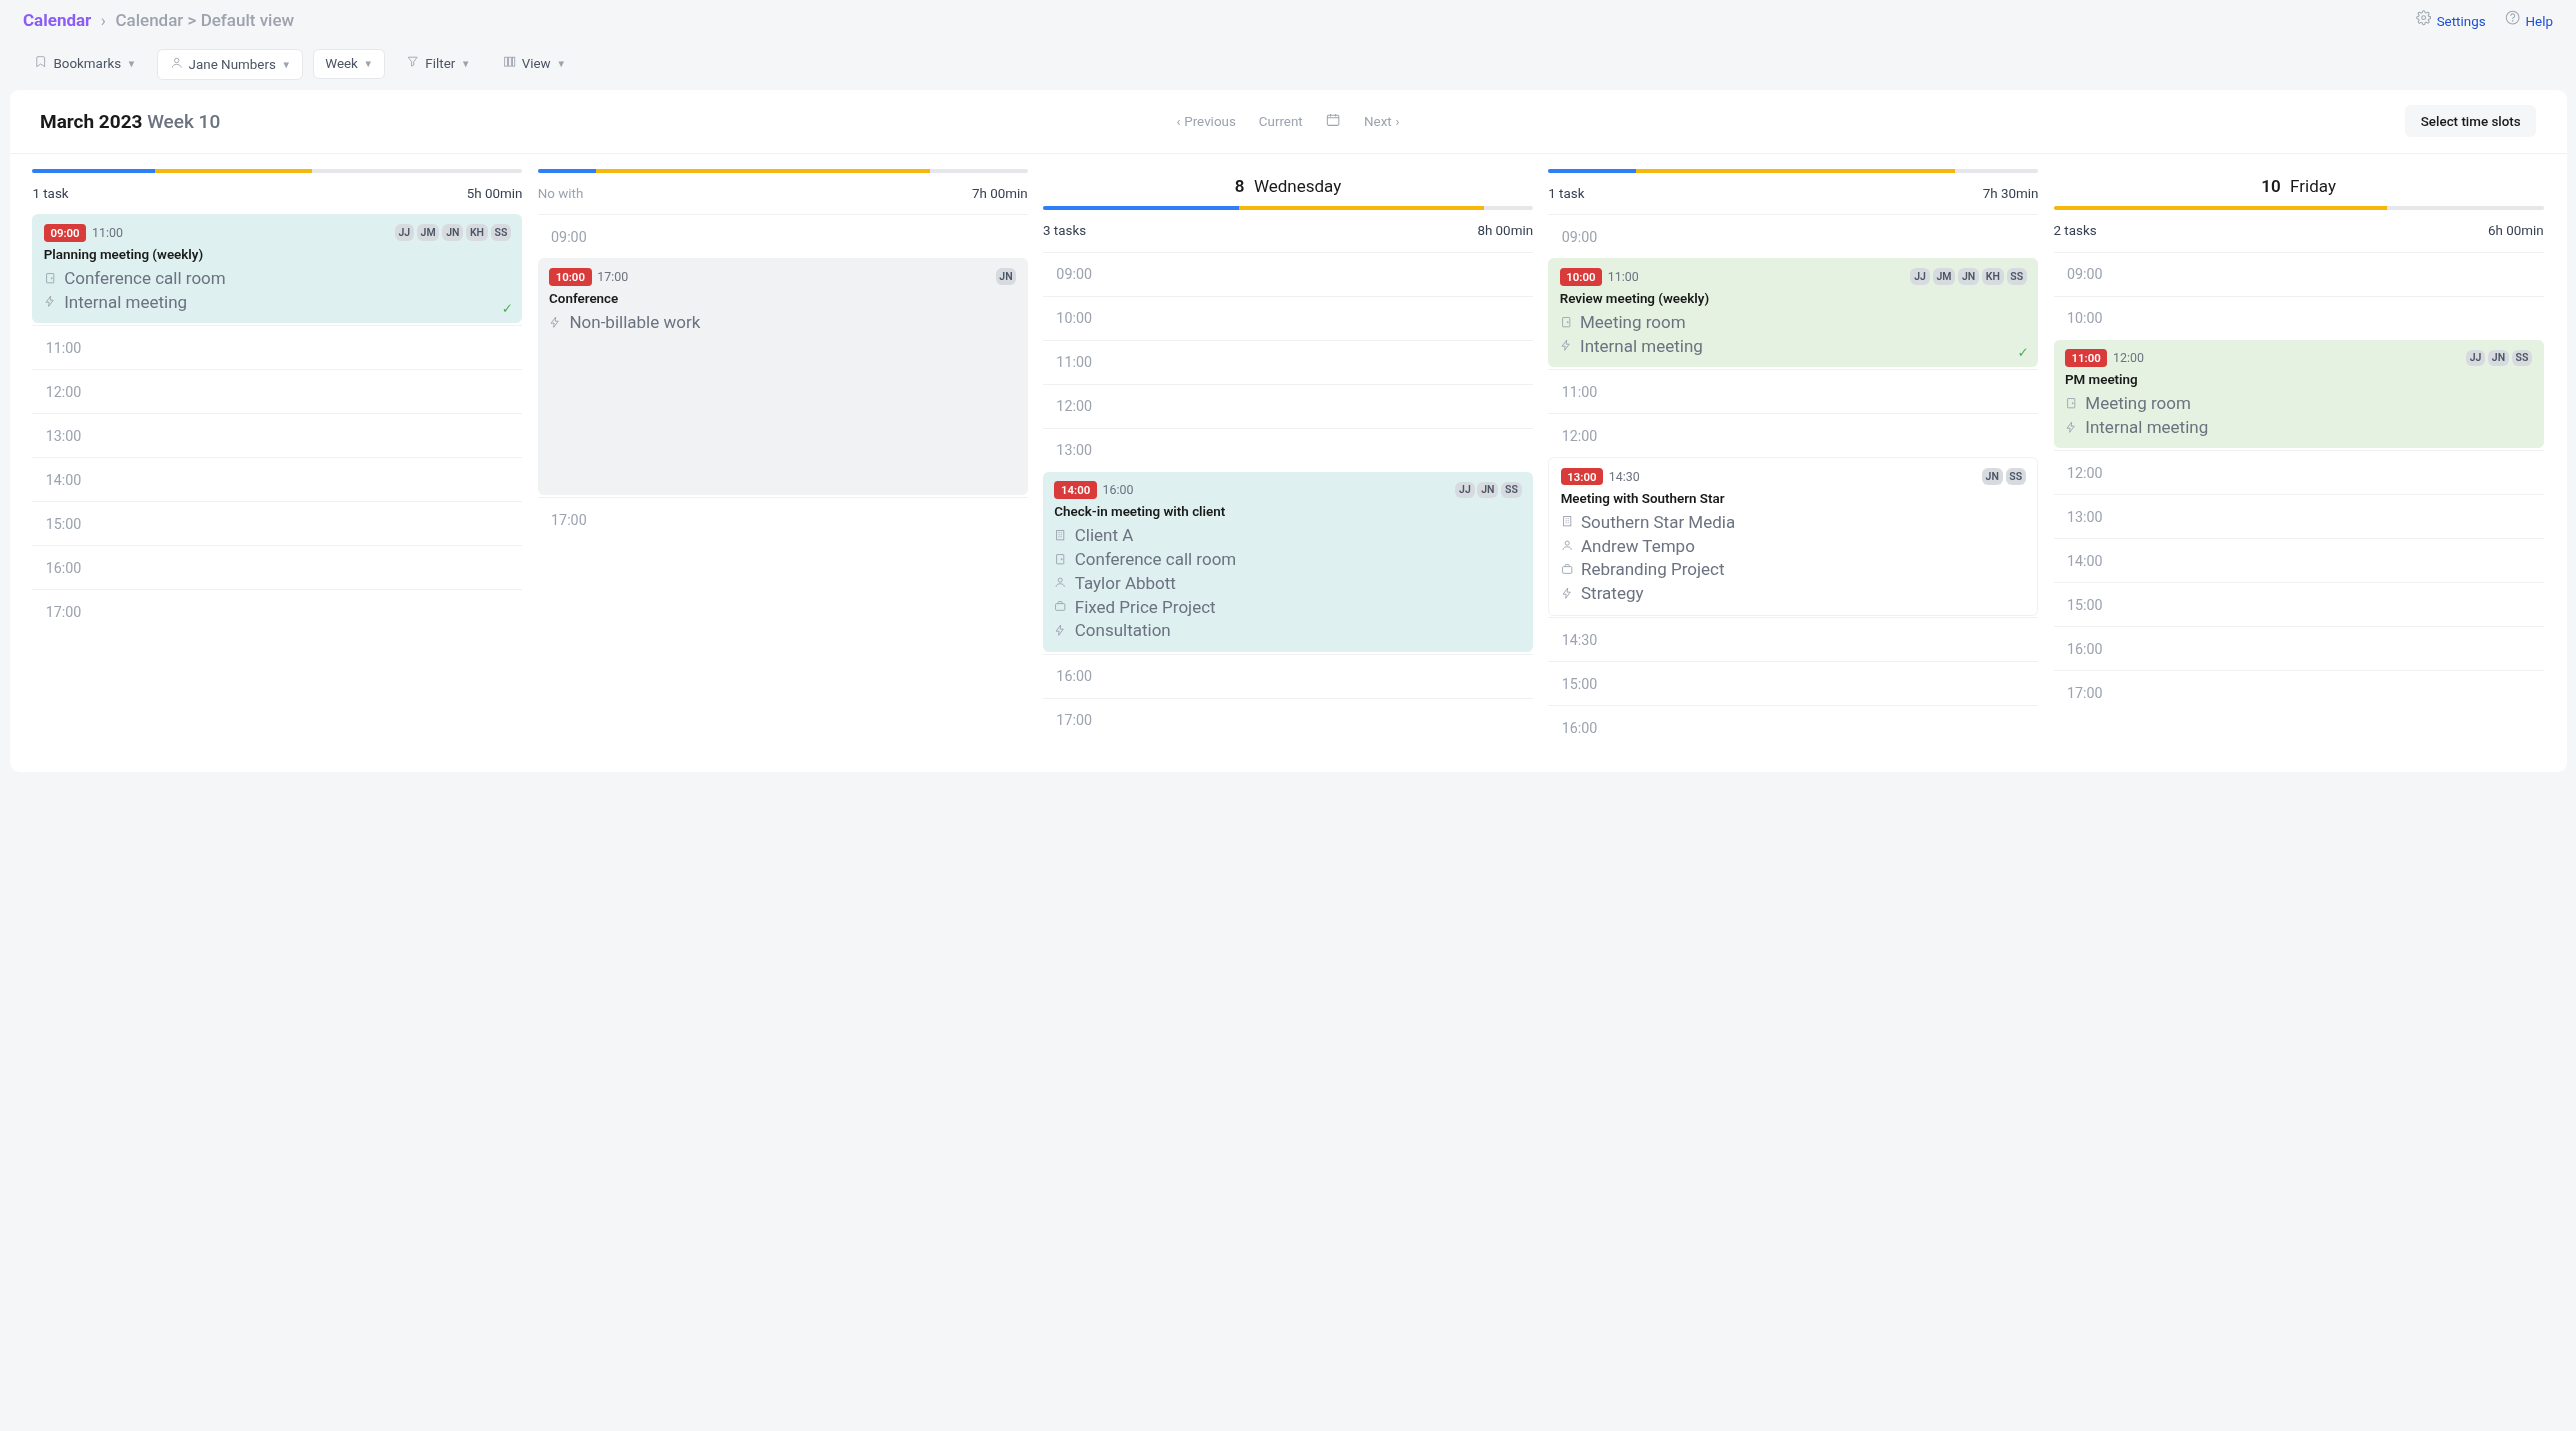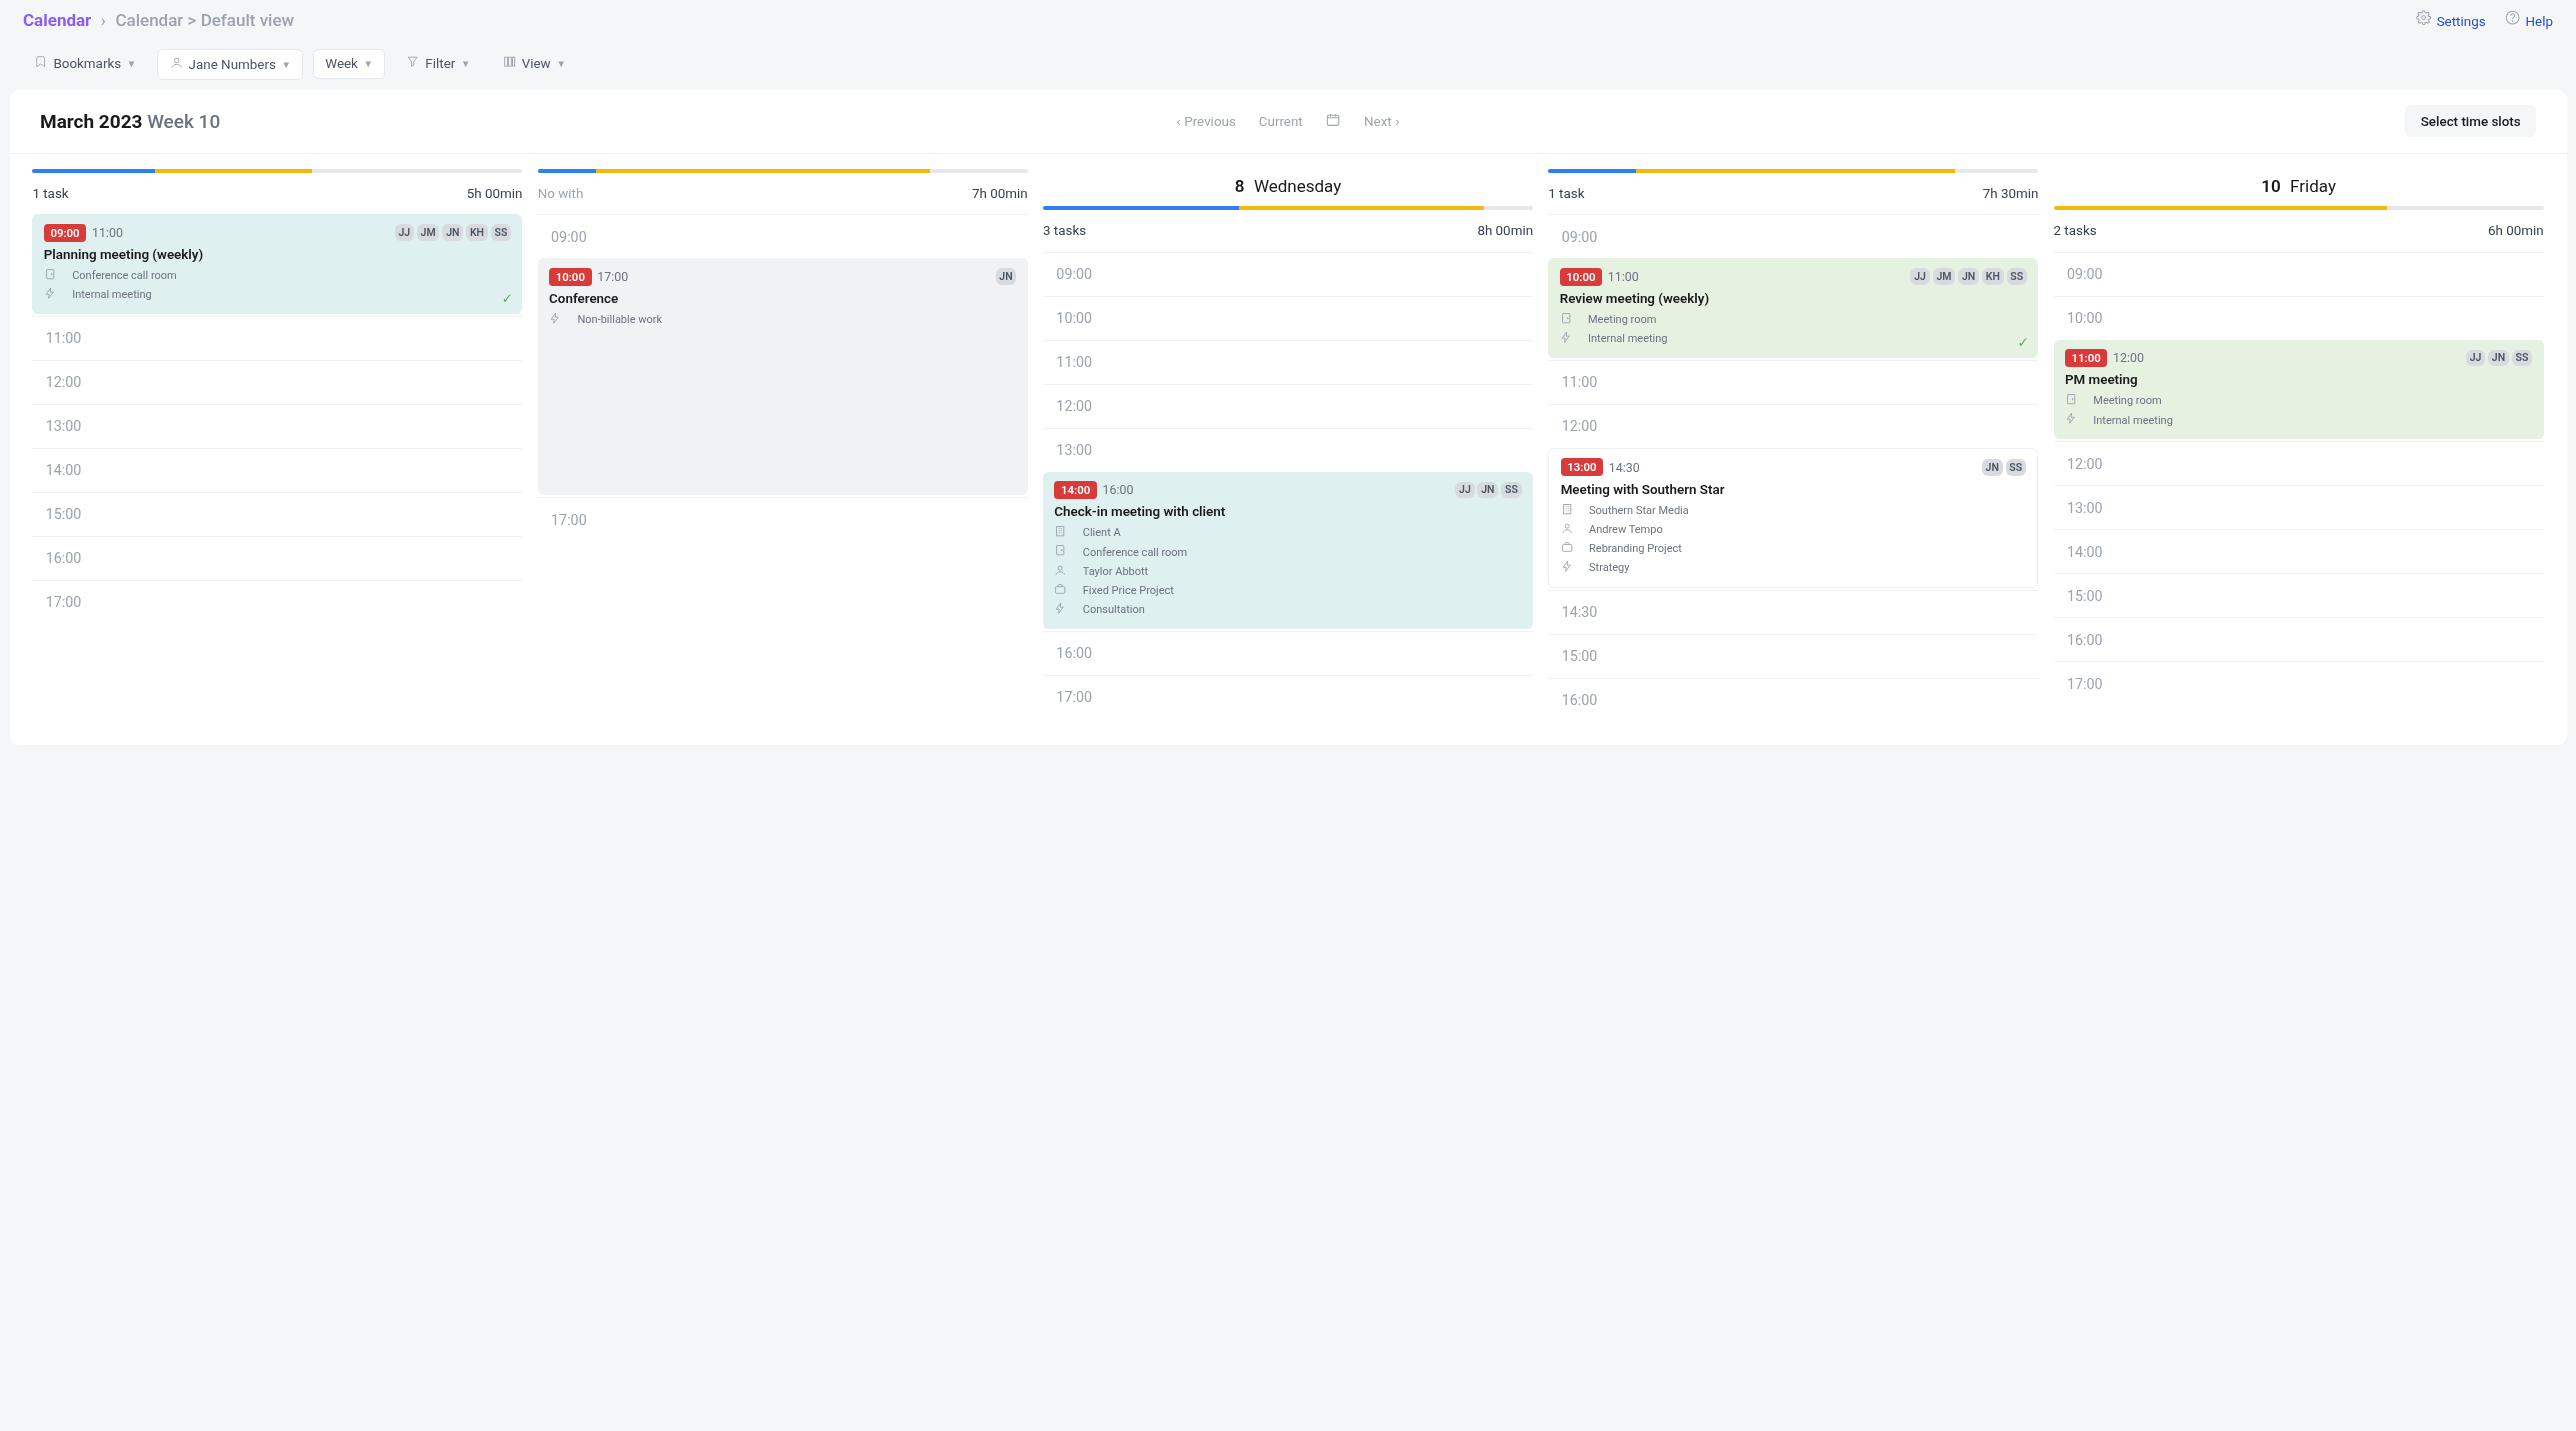--- a/index.html
+++ b/index.html
@@ -41,21 +41,21 @@
 .event.teal{background:#dff0f0}
 .event.grey{background:#f1f2f4}
 .event.white{background:#fff;border:1px solid #eef0f3}
 .event.green{background:#e5f2e2}
 .ev-top{display:flex;align-items:center;gap:5.7px;margin-bottom:5.7px}
 .time-pill{background:#d93a3a;color:#fff;font-weight:600;font-size:11.4px;padding:1.9px 6.7px;border-radius:3.8px}
 .time-end{color:#6b7280;font-size:12.4px}
 .avatars{margin-left:auto;display:flex;gap:2.9px}
 .av{background:#d7dbe0;color:#4b5563;font-size:10.5px;font-weight:600;padding:1.9px 3.8px;border-radius:6px}
 .ev-title{font-weight:600;color:#1a1a1a;margin-bottom:5.7px;font-size:13.4px}
-.meta{display:flex;align-items:center;gap:16px;color:#6b7280;font-size:11px;margin-top:3.8px}
+.meta{display:flex;align-items:center;gap:8px;color:#6b7280;font-size:17px;margin-top:3.8px}
 .meta .ic{width:12.4px;height:12.4px;flex-shrink:0}
 .check{position:absolute;bottom:7.6px;right:9.5px;color:#4fae5a;font-size:13.4px}
 
 .ic-svg{stroke:#9ca3af;stroke-width:1.6;fill:none}
 </style>
 </head>
 <body>
 
 <div class="topbar">
   <div class="breadcrumb">

